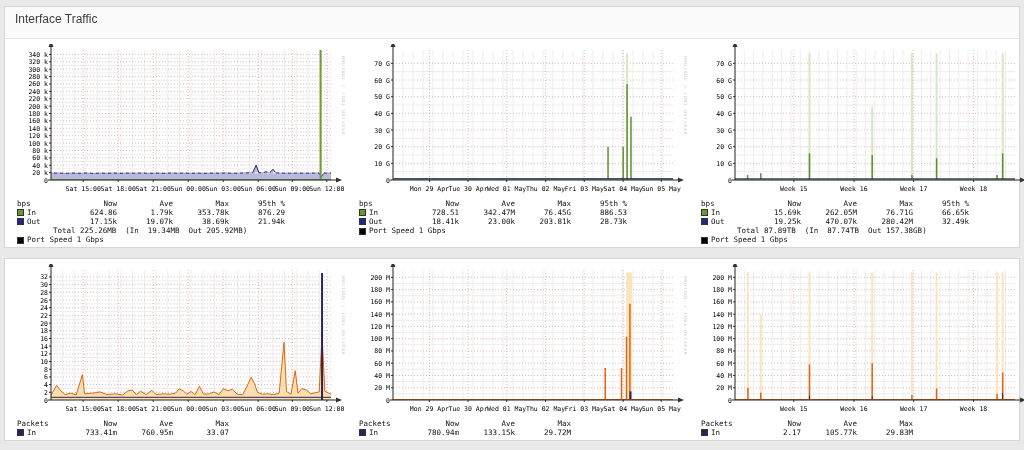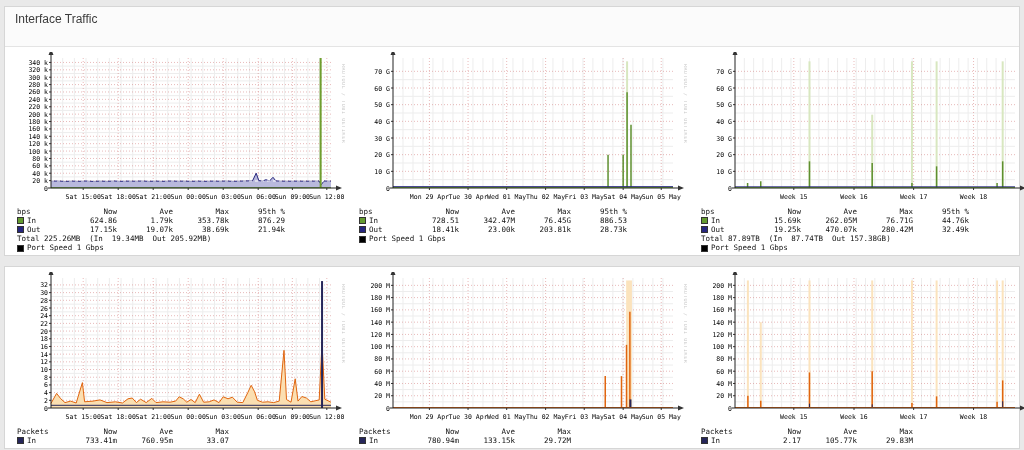--- a/index.html
+++ b/index.html
@@ -8,39 +8,39 @@
     background:#e9e9e9;
     font-family:"Liberation Sans",sans-serif;
   }
   .panel{
     background:#ffffff;
     border:1px solid #d6d6d6;
     margin:6px 4px 10px 4px;
   }
   .panel-header{
     font-size:12px;color:#3c3c3c;
-    padding:5px 10px 20px 10px;
+    padding:5px 10px 12px 10px;
     background:#fbfbfb;
     border-bottom:1px solid #e4e4e4;
   }
   .panel-body{
     display:flex;align-items:flex-start;
     padding:5px 0 3px 10px;gap:8px;
   }
   .graph-block{width:334px;flex:0 0 auto;}
   .legend{
     font-family:"DejaVu Sans Mono","Liberation Mono",monospace;
     font-size:7.5px;line-height:9px;color:#111;
     margin:1px 0 0 2px;
   }
   .lrow{display:flex;align-items:flex-end;}
   .lcell-label{width:44px;display:flex;align-items:center;gap:3px;}
   .lcell-val{width:56px;text-align:right;}
   .swatch{width:7px;height:7px;display:inline-block;border:1px solid #333;box-sizing:border-box;flex:0 0 auto;}
-  .lextra{white-space:pre;}
+  .lextra{white-space:pre;margin-left:36px;}
   svg text{font-family:"DejaVu Sans Mono","Liberation Mono",monospace;}
 </style>
 </head>
 <body>
 
 <div class="page">
 
   <section class="panel">
     <div class="panel-header">Interface Traffic</div>
     <div class="panel-body">
@@ -428,21 +428,21 @@
               <div class="lcell-val">95th %</div>
             </div>
             <div class="lrow">
               <div class="lcell-label">
                 <span class="swatch" style="background: rgb(100, 155, 48);"></span>
                 <span>In</span>
               </div>
               <div class="lcell-val">15.69k</div>
               <div class="lcell-val">262.05M</div>
               <div class="lcell-val">76.71G</div>
-              <div class="lcell-val">44.76k</div>
+              <div class="lcell-val">66.65k</div>
             </div>
             <div class="lrow">
               <div class="lcell-label">
                 <span class="swatch" style="background: rgb(38, 38, 126);"></span>
                 <span>Out</span>
               </div>
               <div class="lcell-val">19.25k</div>
               <div class="lcell-val">470.07k</div>
               <div class="lcell-val">280.42M</div>
               <div class="lcell-val">32.49k</div>

